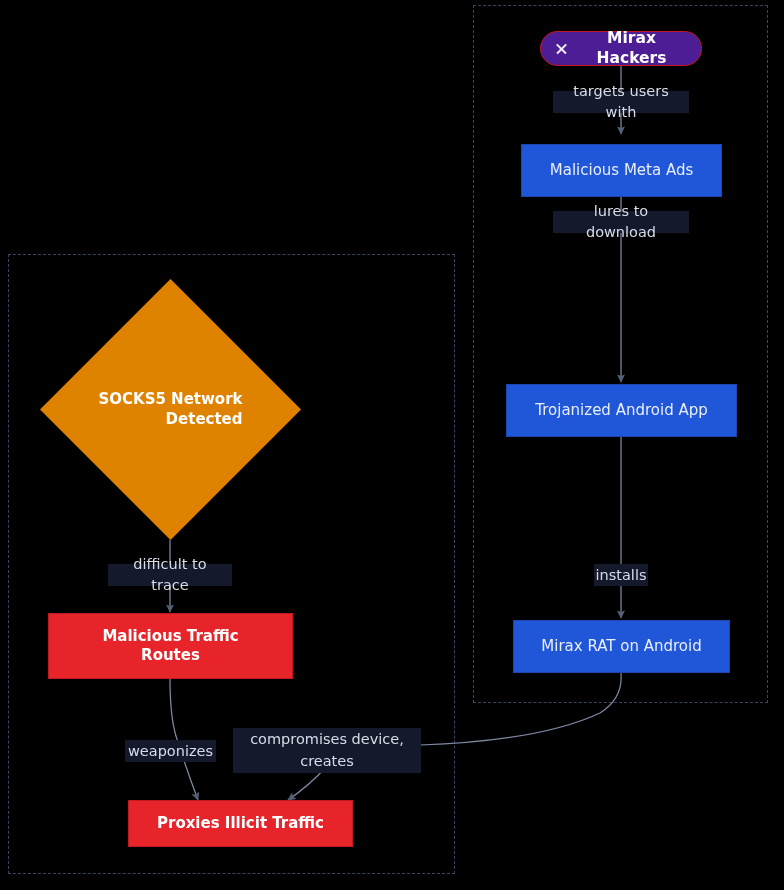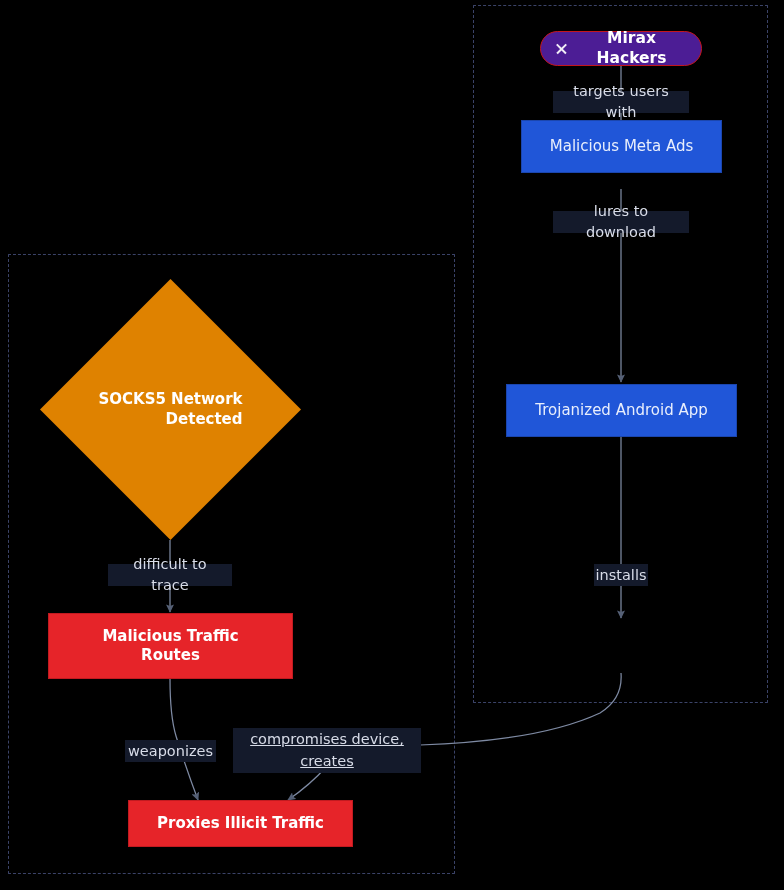--- a/index.html
+++ b/index.html
@@ -162,28 +162,31 @@
       <path d="M621,673 Q623,699 600,713 Q540,741 420,745" marker-end="none"></path>
       <path d="M327,766 Q310,785 288,800"></path>
     </g>
   </svg>
 
   <div class="node node-pill-red" id="node-mirax-hackers" style="left:540px; top:31px; width:162px; height:35px;">
     <span class="x-icon"></span>
     <span>Mirax Hackers</span>
   </div>
 
-  <div class="node node-rect-blue" id="node-malicious-ads" style="left:521px; top:120px; width:201px; height:53px;">
+  <div class="node node-rect-blue" id="node-malicious-ads" style="left:521px; top:144px; width:201px; height:53px;">
     <span>Malicious Meta Ads</span>
   </div>
 
   <div class="node node-rect-blue" id="node-trojanized-app" style="left:506px; top:384px; width:231px; height:53px;">
     <span>Trojanized Android App</span>
   </div>
 
+  <div class="node node-rect-blue" id="node-mirax-rat" style="left:513px; top:620px; width:217px; height:53px;">
+    <span>Mirax RAT on Android</span>
+  </div>
 
   <div id="node-socks5">
     <div class="diamond-shape"></div>
     <div class="diamond-label" style="white-space:pre-line;">SOCKS5 Network
 Detected</div>
   </div>
 
   <div class="node node-rect-red" id="node-anonymized-routes" style="left:48px; top:613px; width:245px; height:66px; white-space:pre-line;">
     <span style="white-space:pre-line;">Malicious Traffic
 Routes</span>
@@ -207,17 +210,17 @@
 
   <div class="edge-label" style="left:108px; top:564px; width:124px; height:22px;">
     <span>difficult to trace</span>
   </div>
 
   <div class="edge-label" style="left:125px; top:740px; width:91px; height:22px;">
     <span>weaponizes</span>
   </div>
 
   <div class="edge-label" style="left:233px; top:728px; width:188px; height:45px;">
-    <span style="white-space:pre-line;text-decoration:underline;">compromises device,
+    <span style="white-space:pre-line;">compromises device,
 creates</span>
   </div>
 
 </div>
 
 </body></html>

